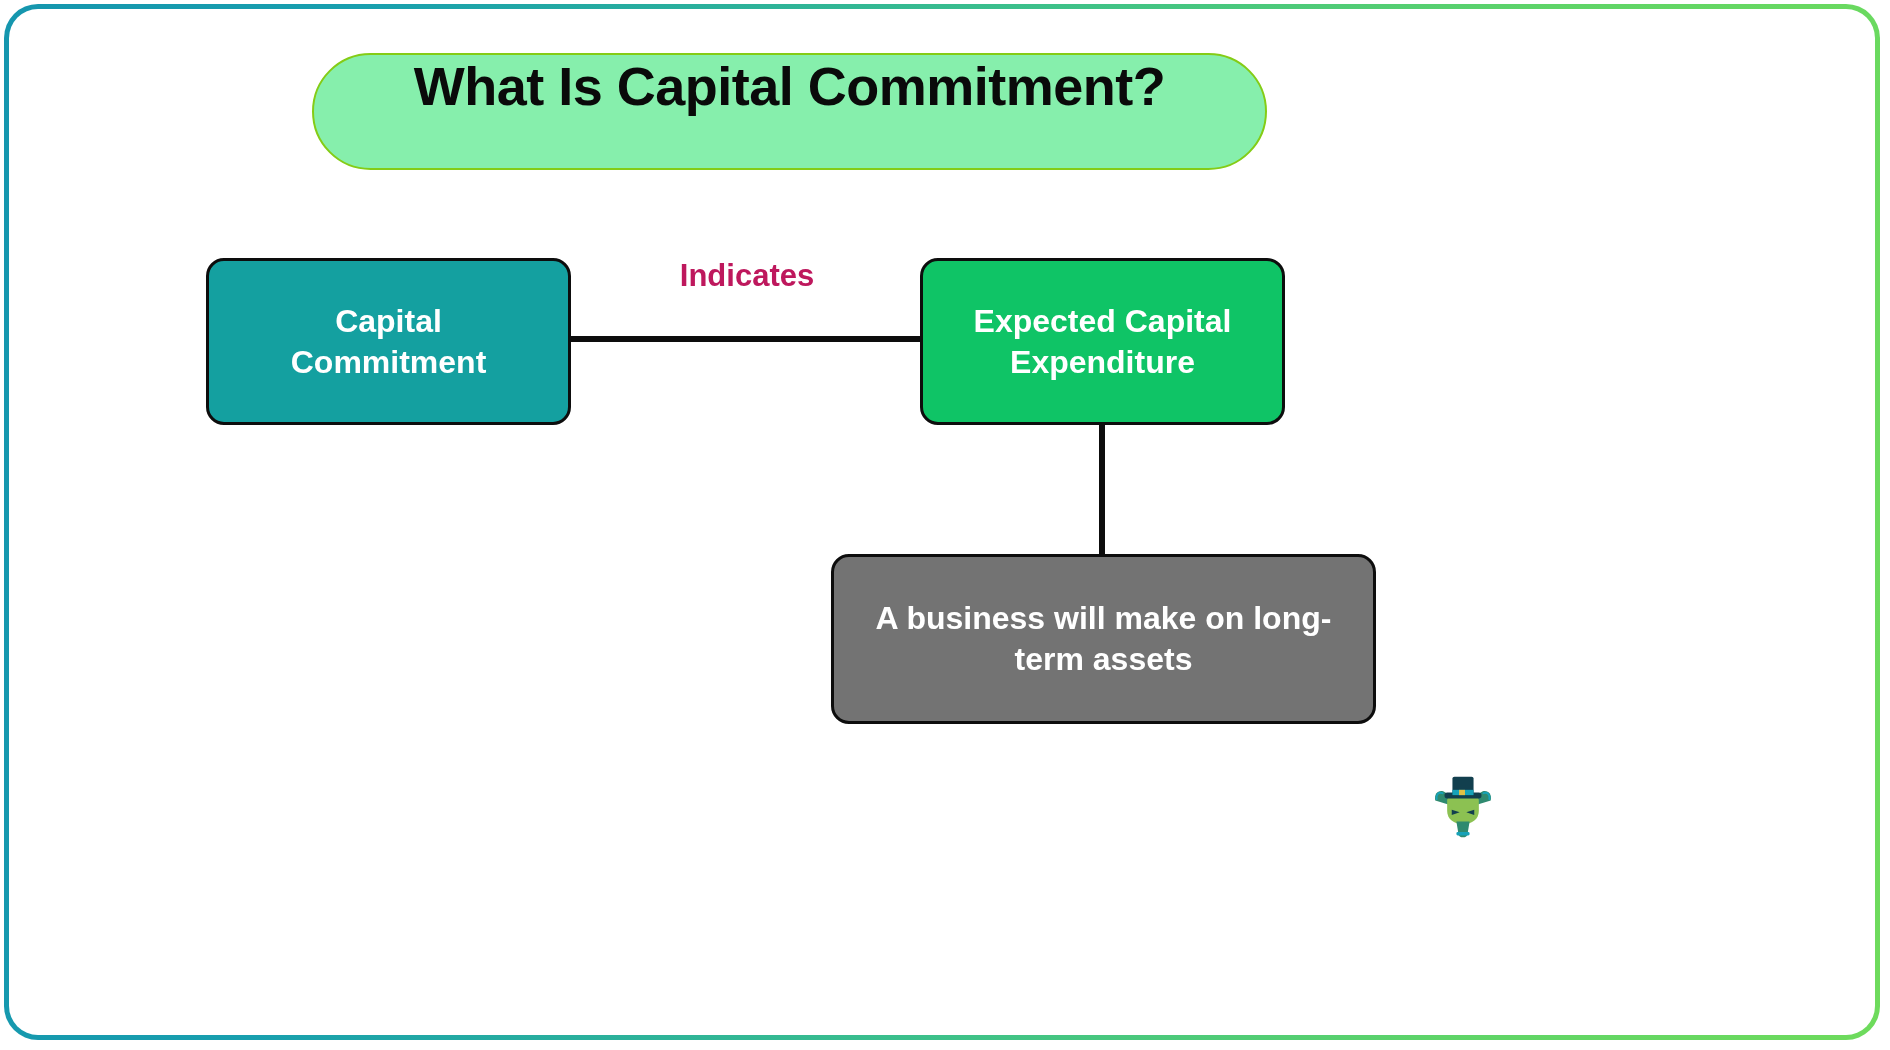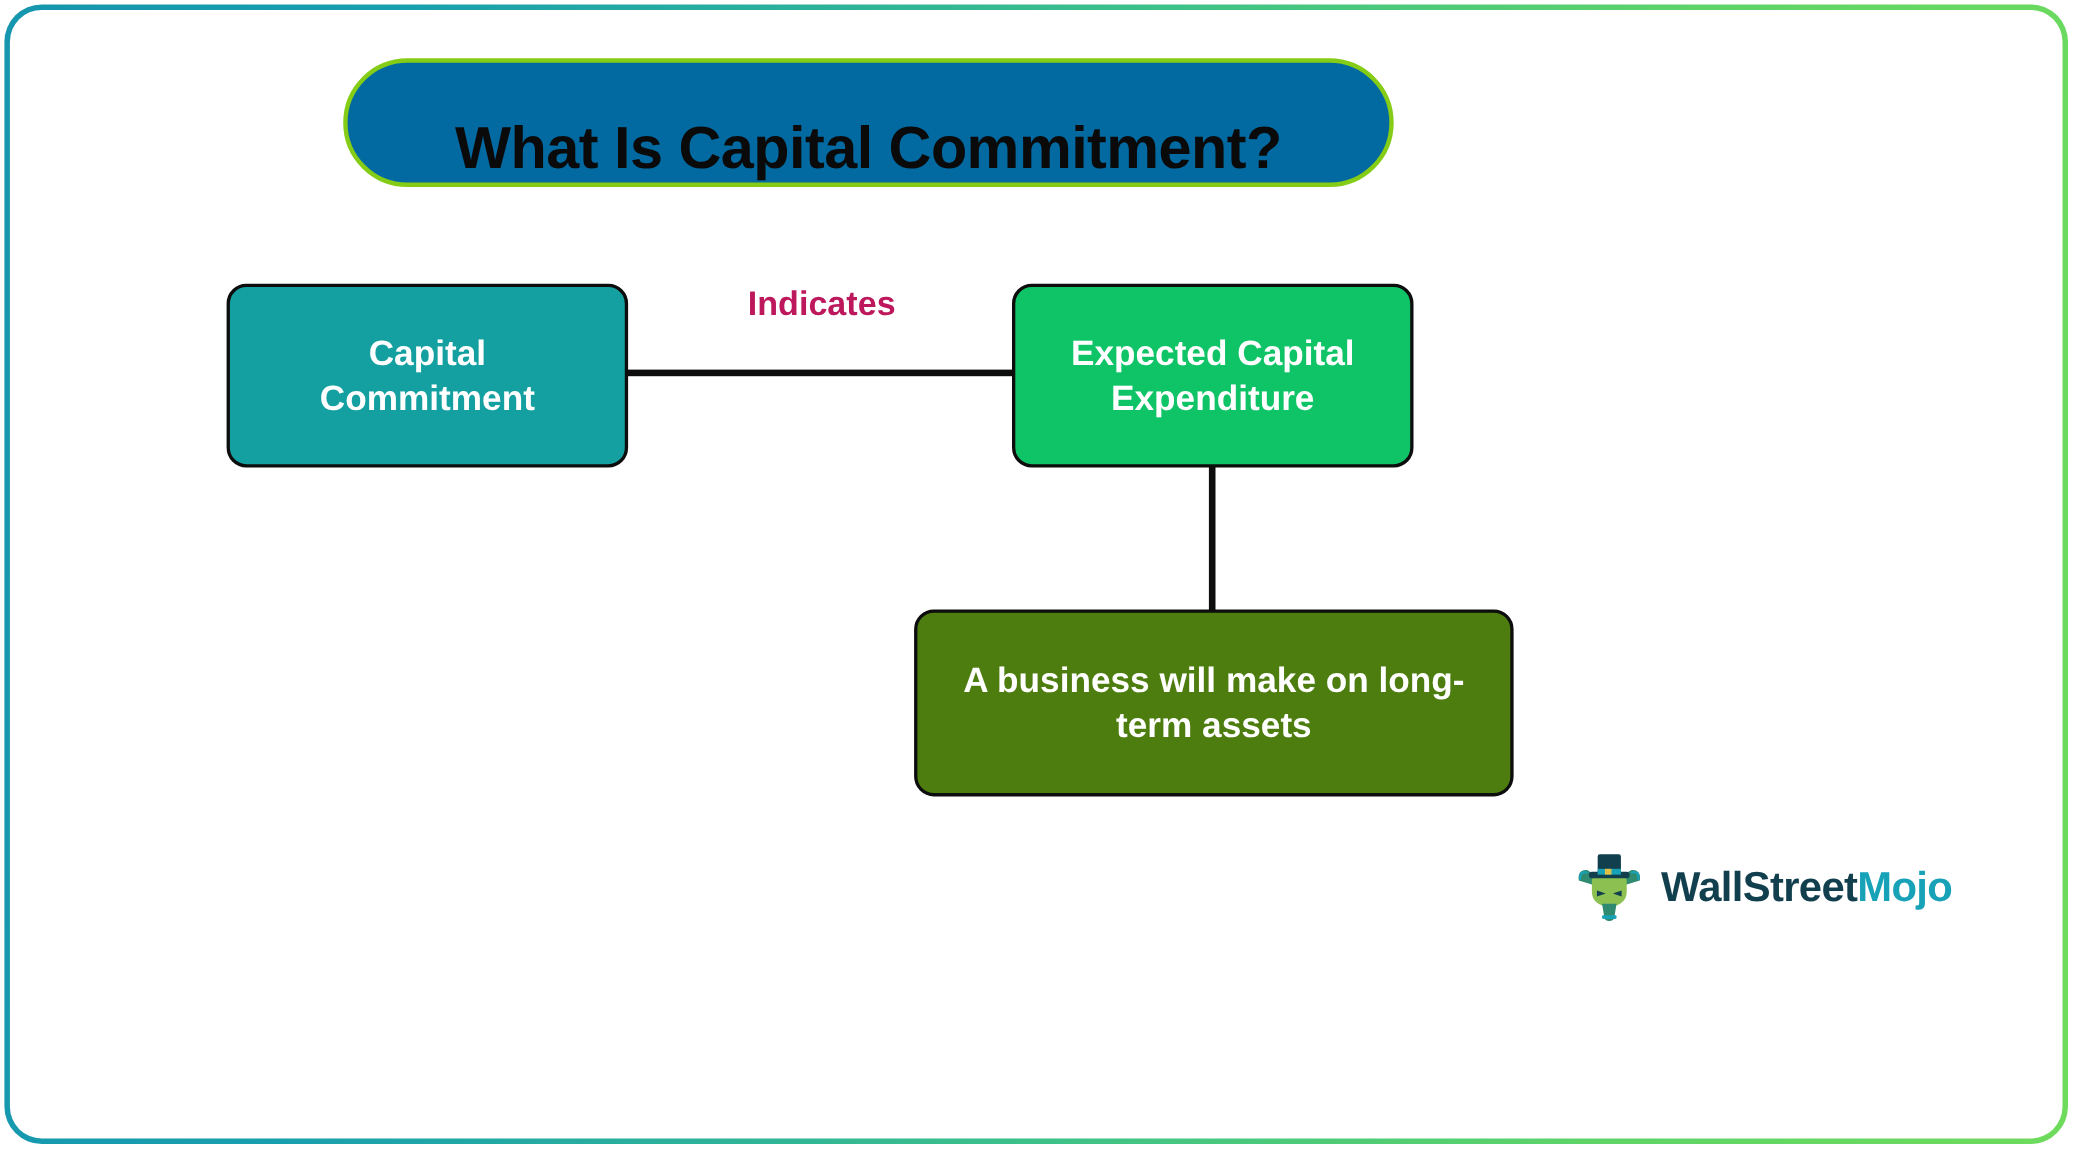--- a/index.html
+++ b/index.html
@@ -35,25 +35,25 @@
     overflow: hidden;
   }
 
   
   .title-pill {
     position: absolute;
     left: 303px;
     top: 44px;
     width: 955px;
     height: 117px;
-    border: 4px solid #84cc16;
+    border: 2px solid #84cc16;
     border-radius: 60px;
-    background: #0369a1;
+    background: #86efac;
     display: flex;
-    align-items: flex-end;
+    align-items: flex-start;
     justify-content: center;
     box-sizing: border-box;
   }
   .title-text {
     font-size: 54px;
     font-weight: 700;
     color: #0a0a0a;
     letter-spacing: -0.5px;
     white-space: nowrap;
   }
@@ -92,21 +92,21 @@
     background: #0fc466;
     font-size: 32px;
     padding: 8px 18px;
   }
 
   .node-assets {
     left: 822px;
     top: 545px;
     width: 545px;
     height: 170px;
-    background: #4d7c0f;
+    background: #737373;
     font-size: 32px;
     padding: 0 30px;
   }
 
   
   .edge-horizontal {
     position: absolute;
     left: 556px;
     top: 327px;
     width: 362px;
@@ -196,19 +196,16 @@
         <rect x="40" y="88" width="20" height="5" rx="2" fill="#17a2b8"></rect>
 
         <path d="M33 54 L45 58 L33 62 Z" fill="#123f4e"></path>
         <path d="M67 54 L55 58 L67 62 Z" fill="#123f4e"></path>
 
         <rect x="34" y="4" width="32" height="28" rx="3" fill="#123f4e"></rect>
         <rect x="22" y="28" width="56" height="9" rx="4" fill="#123f4e"></rect>
         <rect x="34" y="24" width="32" height="8" fill="#17a2b8"></rect>
         <rect x="44" y="24" width="9" height="8" fill="#e2c044"></rect>
       </svg>
-      <span class="logo-word">
-        <span class="w1">WallStreet</span><span class="w2">Mojo</span>
-      </span>
     </div>
 
   </div>
 </div>
 
 </body></html>

